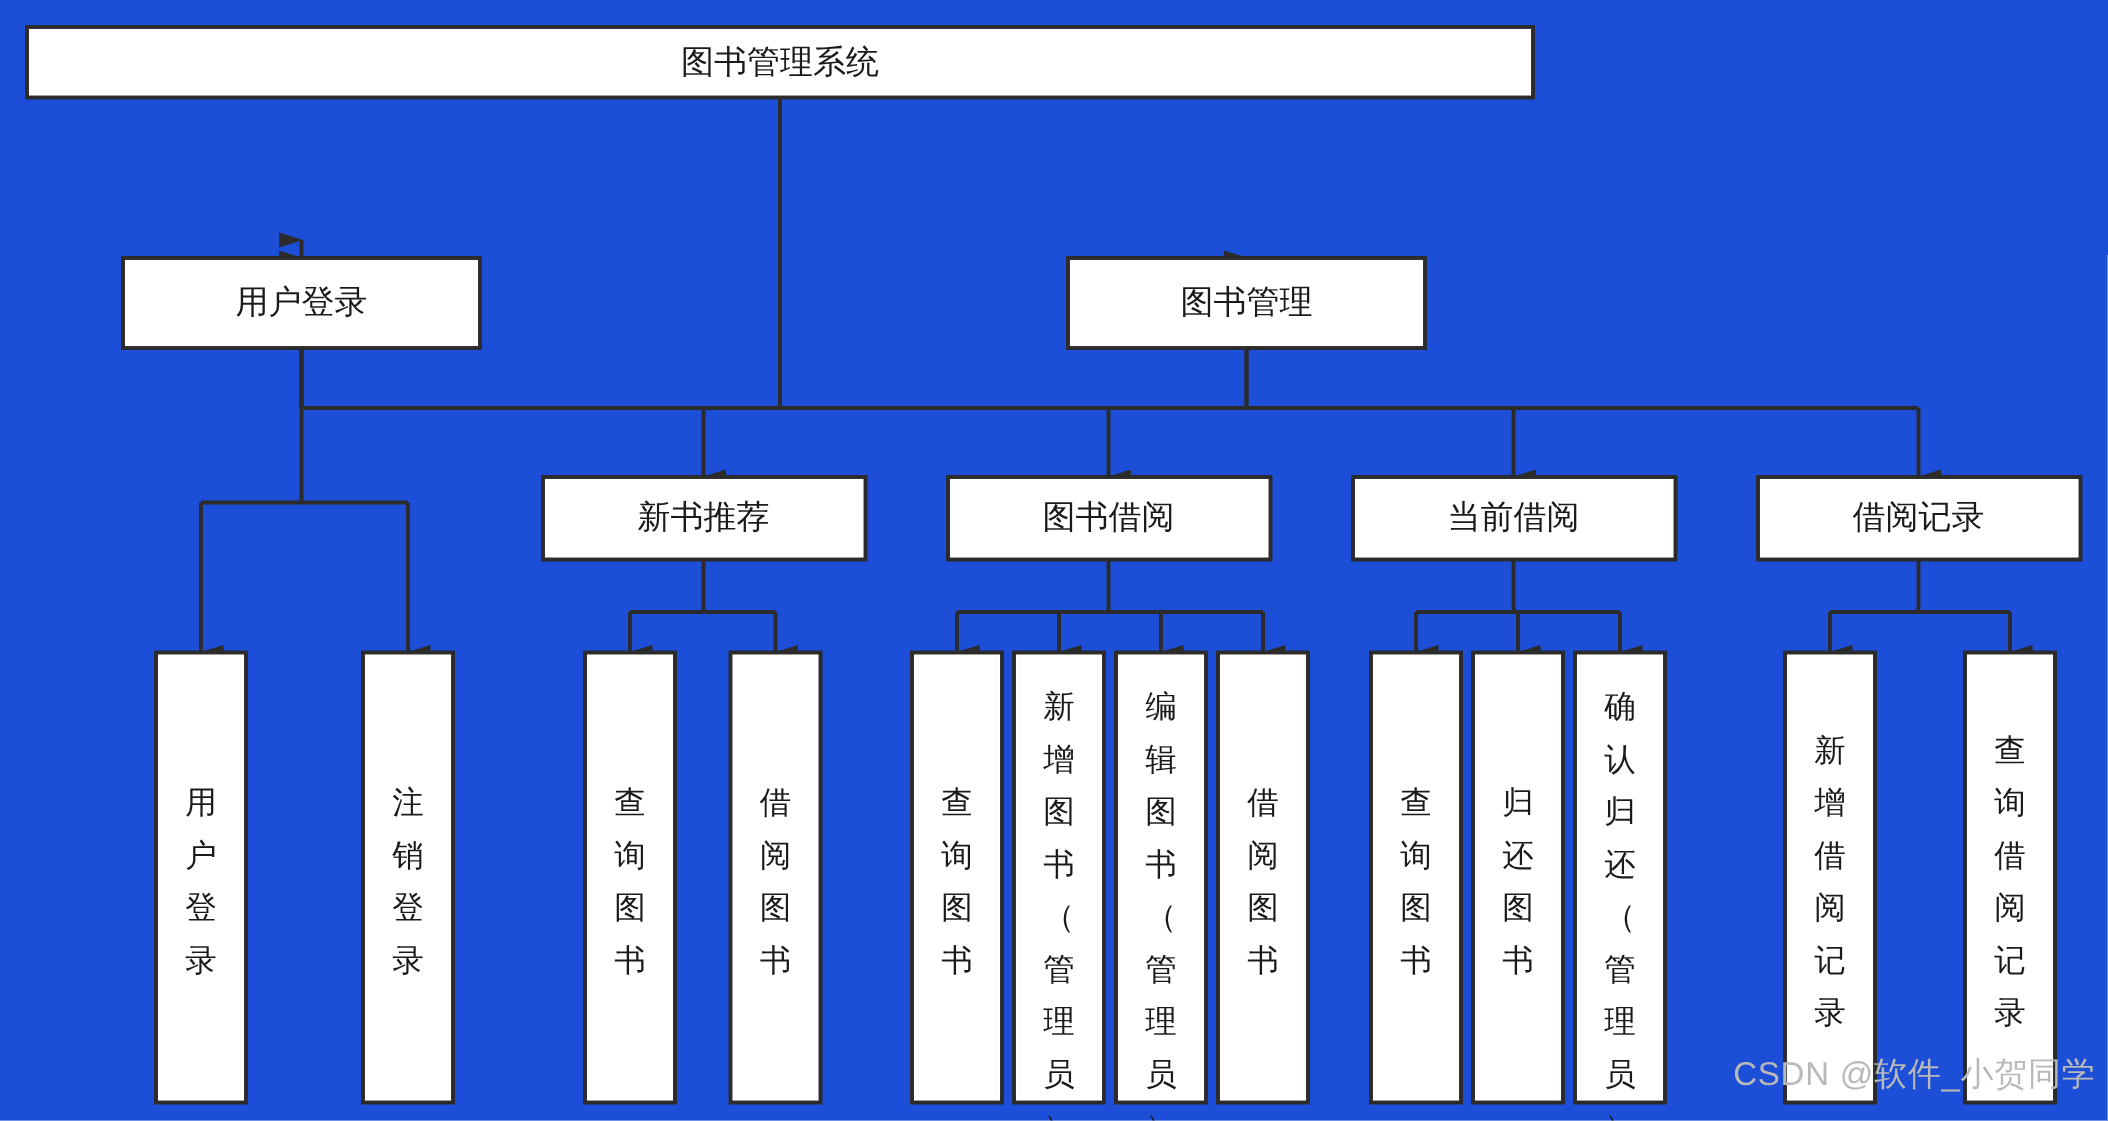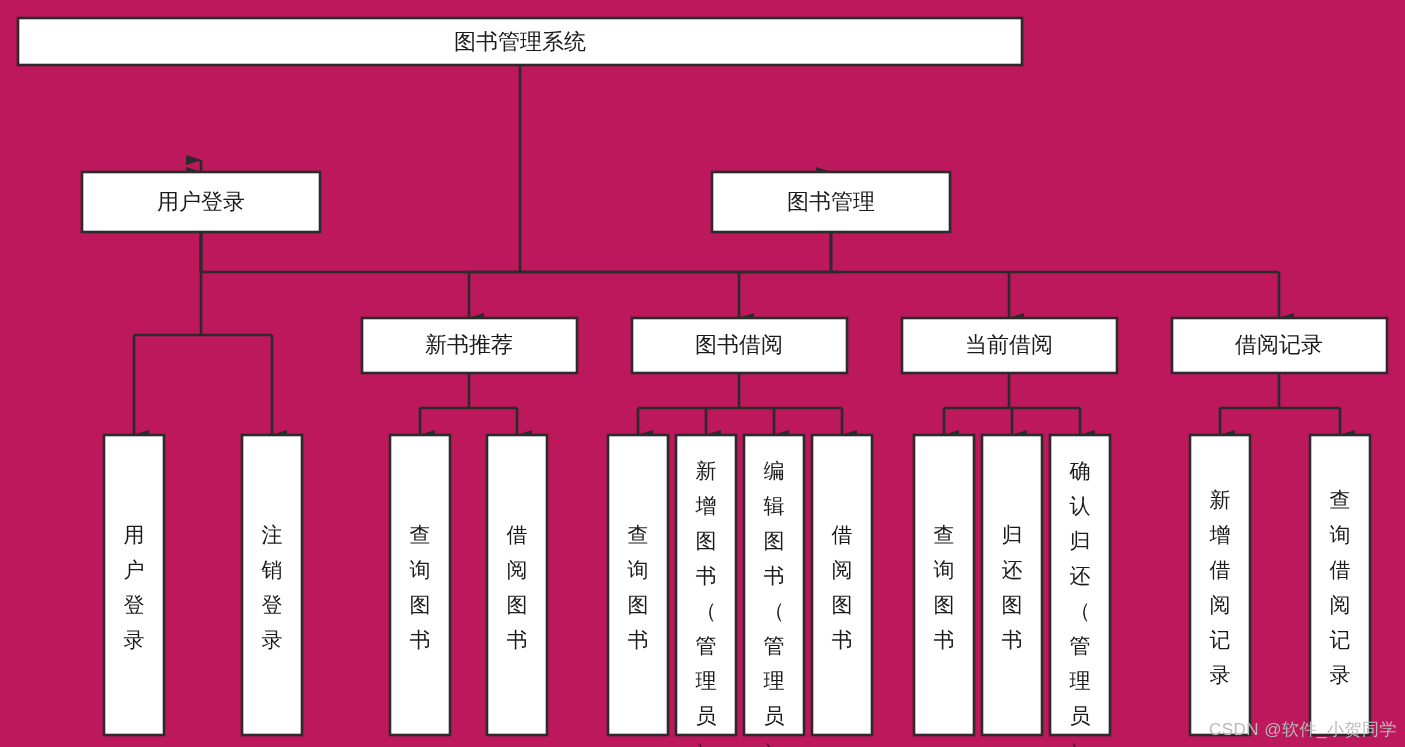--- a/index.html
+++ b/index.html
@@ -10,21 +10,21 @@
   body {
     width: 1405px;
     height: 747px;
     font-family: "Liberation Sans", "DejaVu Sans", sans-serif;
     overflow: hidden;
   }
   #diagram-root {
     position: relative;
     width: 1405px;
     height: 747px;
-    background: #be185d;
+    background: #1d4ed8;
   }
   svg#tree-svg {
     position: absolute;
     top: 0;
     left: 0;
     width: 1405px;
     height: 747px;
   }
   .node-box {
     fill: #ffffff;
@@ -50,23 +50,23 @@
   }
   .leaf-label-v {
     font-family: "Liberation Sans", "DejaVu Sans", sans-serif;
     font-size: 21px;
     fill: #1a1a1a;
     text-anchor: middle;
   }
   .watermark {
     position: absolute;
     right: 8px;
-    bottom: 6px;
-    font-family: "Liberation Sans", "DejaVu Sans", sans-serif;
-    font-size: 17px;
+    bottom: 16px;
+    font-family: "Liberation Sans", "DejaVu Sans", sans-serif;
+    font-size: 22px;
     color: #b9b9b9;
     white-space: nowrap;
     letter-spacing: 0.5px;
     pointer-events: none;
   }
 </style>
 </head>
 <body>
 
 <div id="diagram-root">

